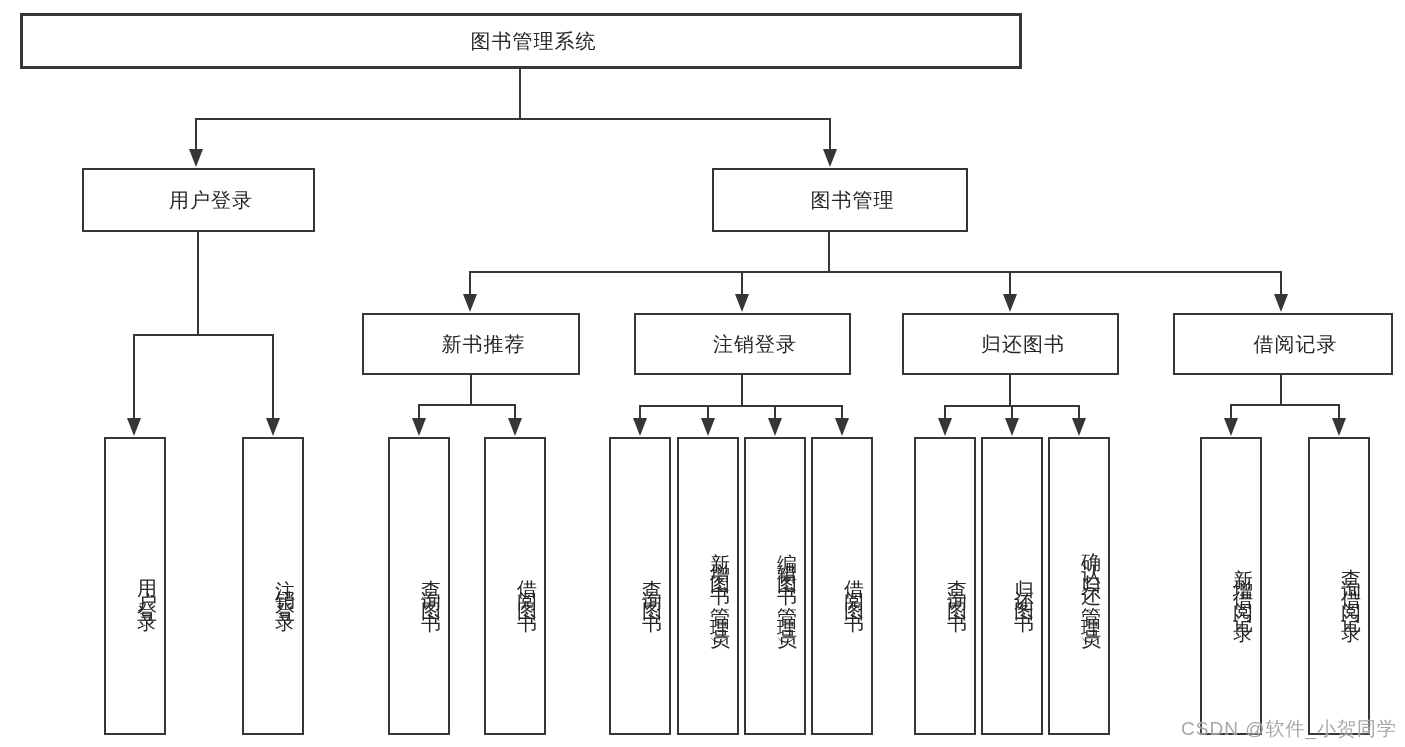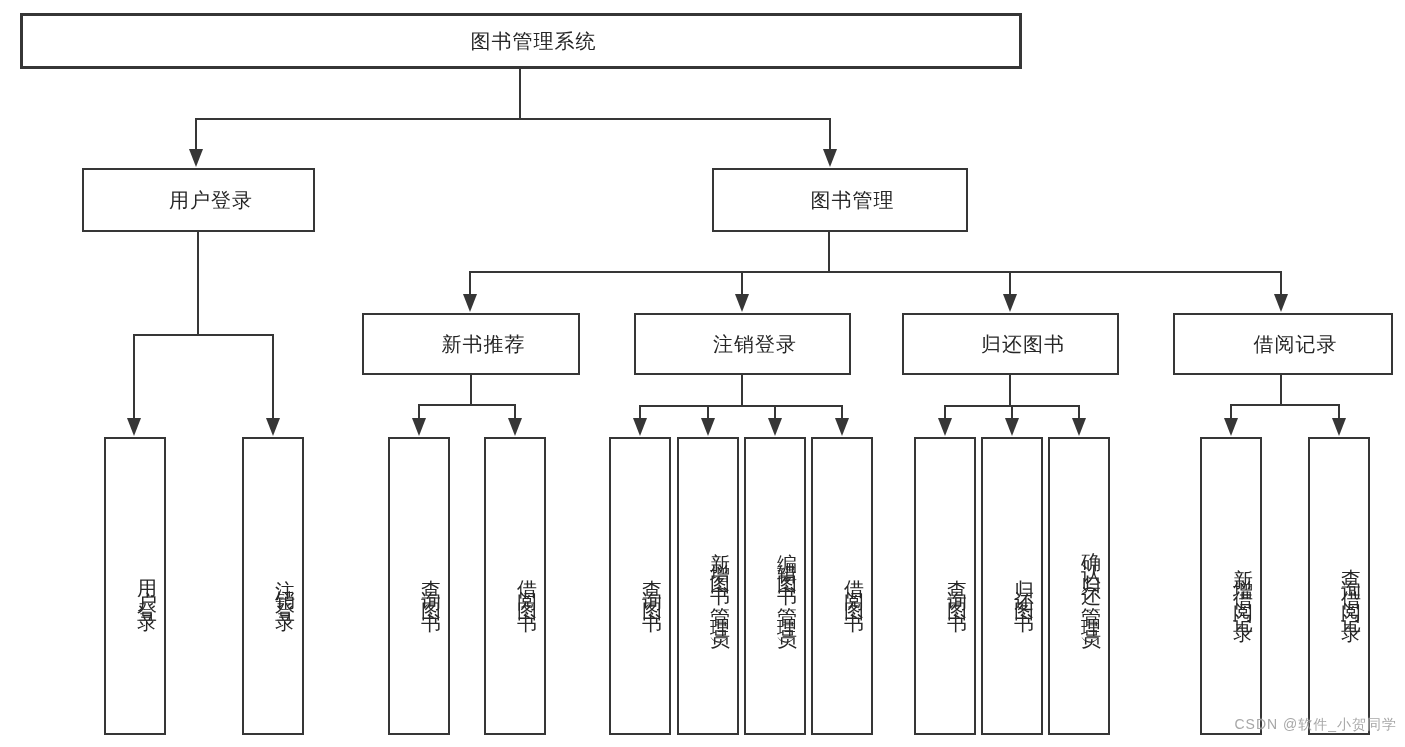--- a/index.html
+++ b/index.html
@@ -65,21 +65,21 @@
   #leaf-c4 { left: 811px; }
   #leaf-d1 { left: 914px; }
   #leaf-d2 { left: 981px; }
   #leaf-d3 { left: 1048px; }
   #leaf-e1 { left: 1200px; }
   #leaf-e2 { left: 1308px; }
   #watermark {
     position: absolute;
     top: 716px;
     right: 8px;
-    font-size: 14px;
+    font-size: 19px;
     color: rgba(152, 152, 152, 0.85);
     letter-spacing: 1px;
     white-space: nowrap;
     text-shadow: 0 0 2px rgba(255,255,255,0.9);
   }
 </style>
 </head>
 <body>
 
 <div id="canvas">

